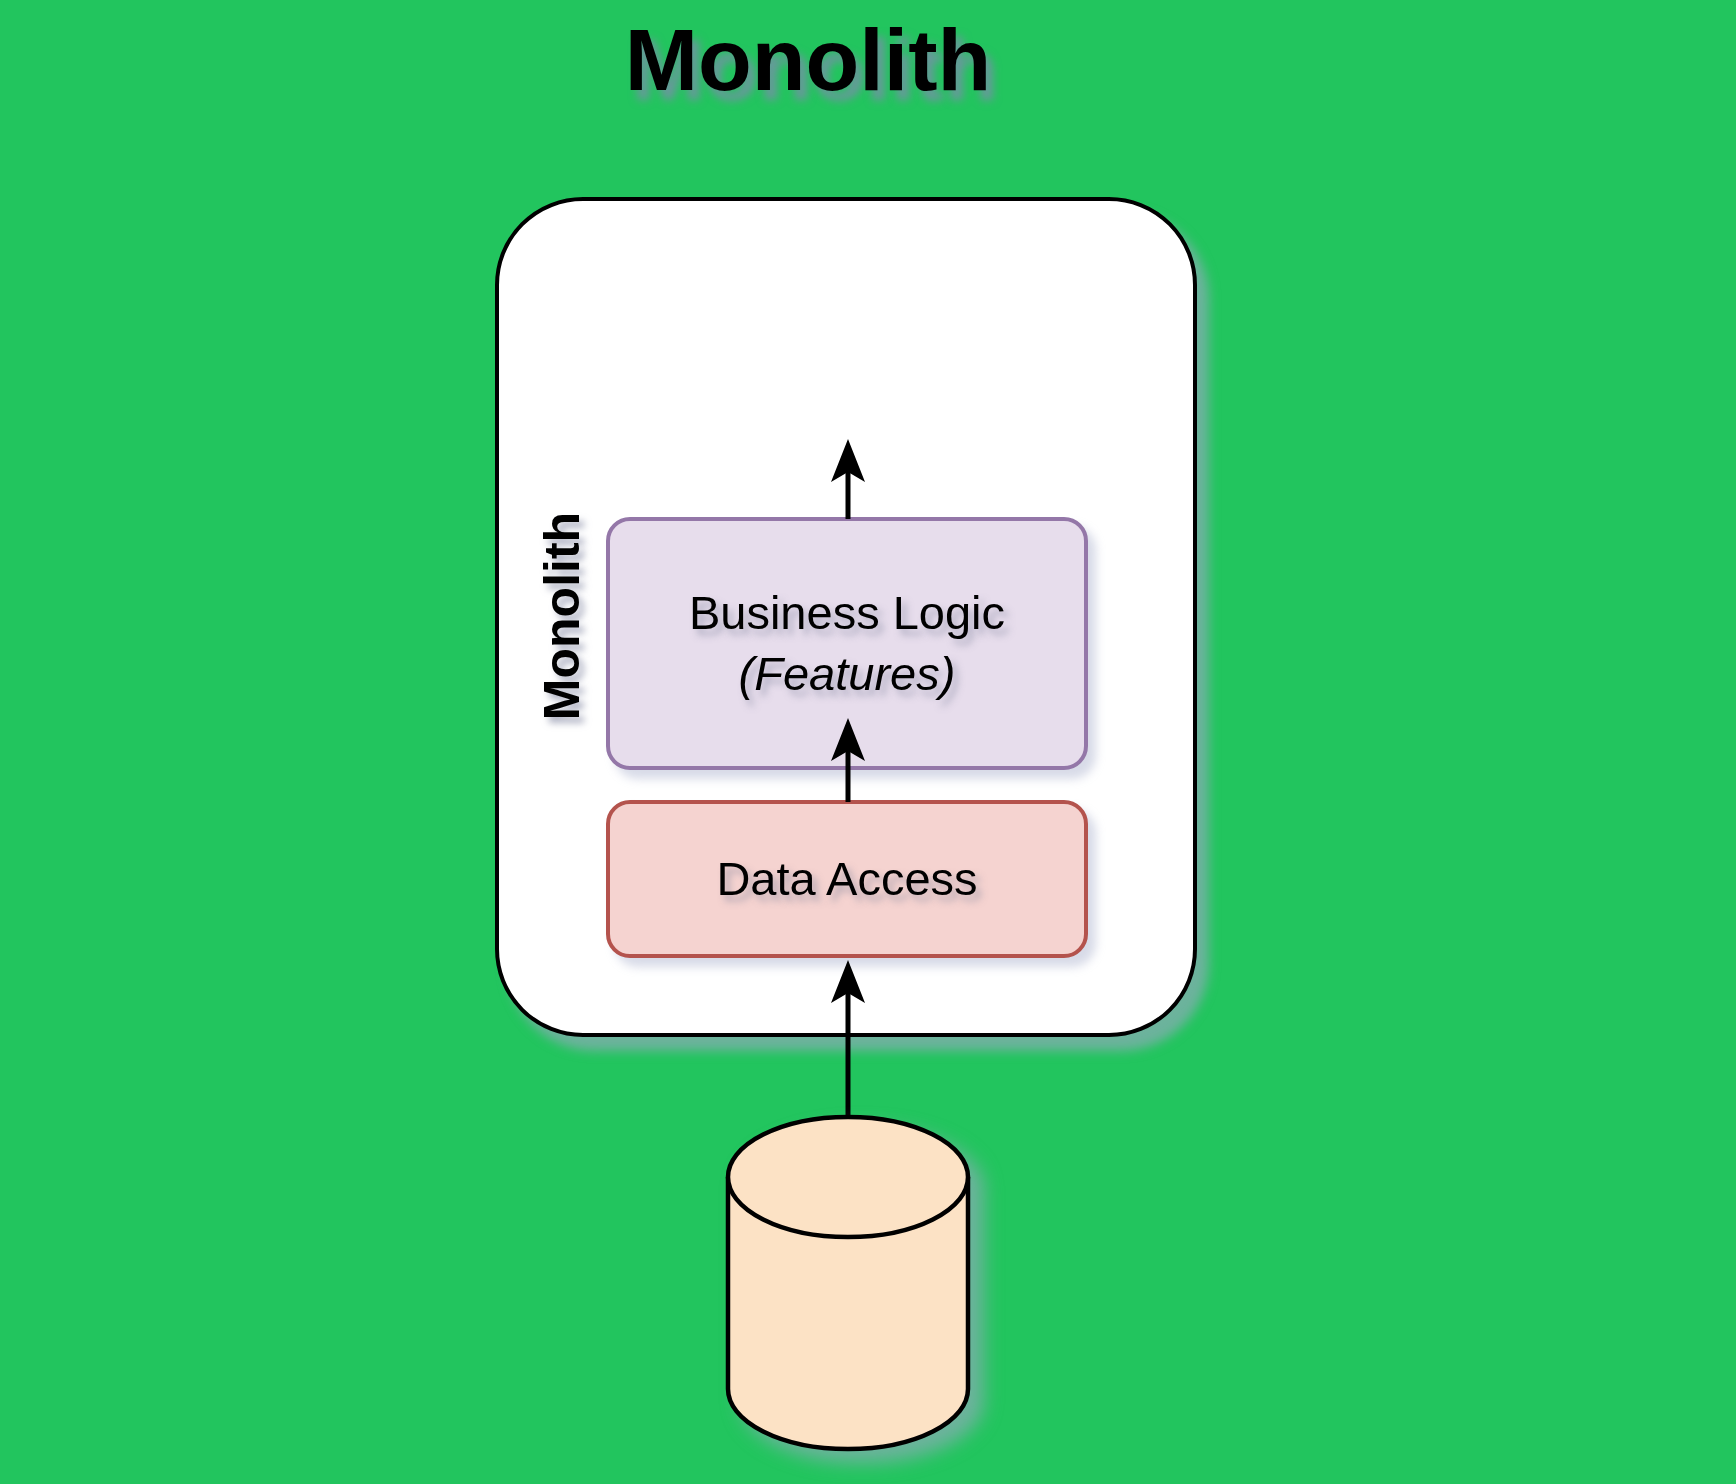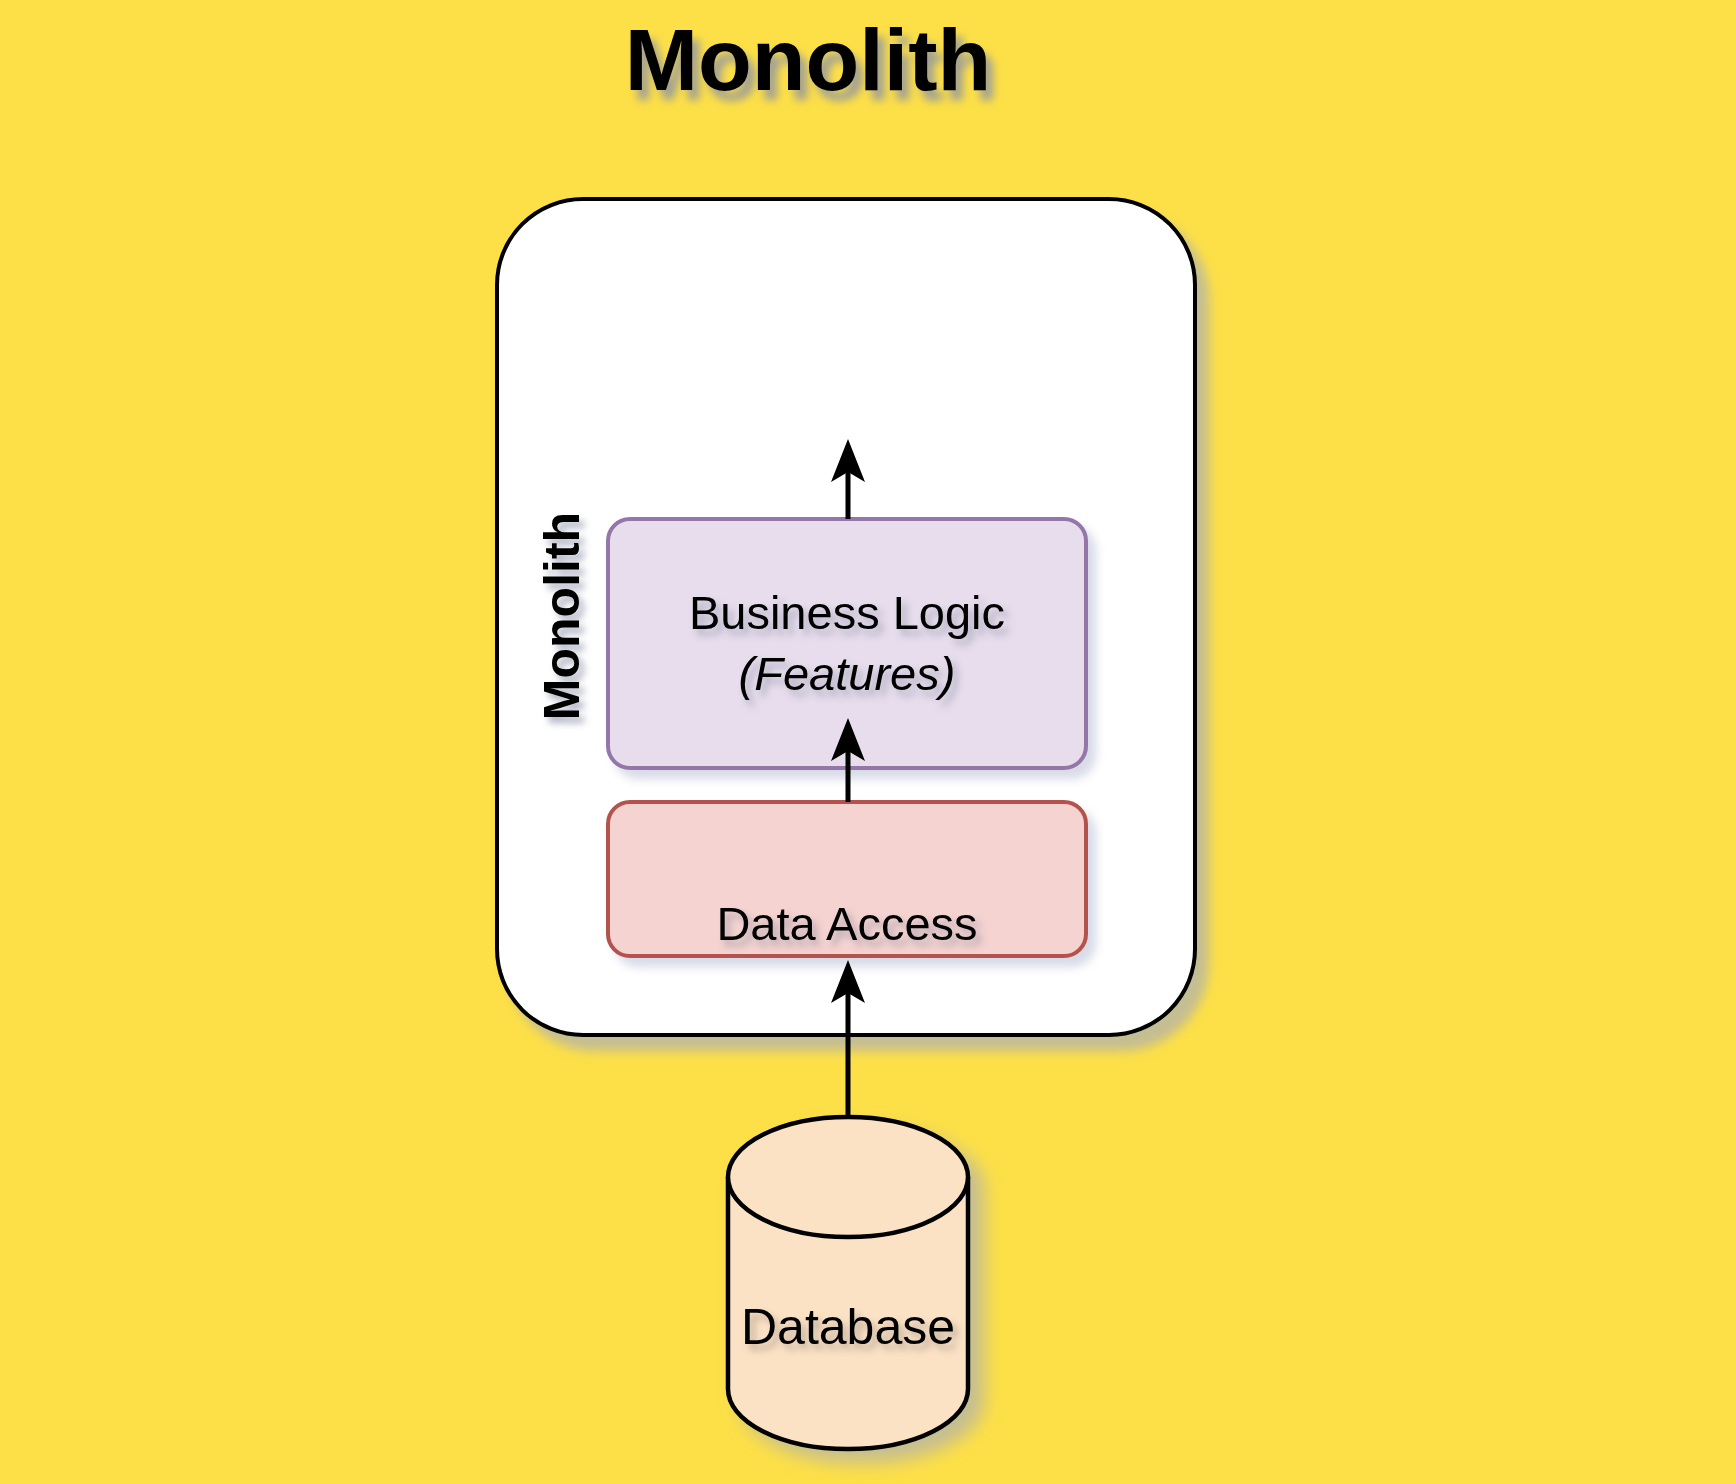--- a/index.html
+++ b/index.html
@@ -4,21 +4,21 @@
 <style>
   html, body {
     margin: 0;
     padding: 0;
     background: #ffffff;
   }
   .stage {
     position: relative;
     width: 1736px;
     height: 1484px;
-    background: #fde047;
+    background: #22c55e;
     font-family: "Liberation Sans", sans-serif;
     color: #000000;
     overflow: hidden;
   }
 
   
   .title {
     position: absolute;
     left: 0;
     top: 12px;
@@ -121,21 +121,21 @@
   <div class="container-box" style="border-color: rgb(0, 0, 0);"></div>
 
   <div class="vlabel">Monolith</div>
 
 
   <div class="layer-box" id="business-logic" style="background-color: rgb(231, 221, 236); border-color: rgb(148, 119, 168);">
     <div>Business Logic</div>
     <div class="sublabel">(Features)</div>
   </div>
 
-  <div class="layer-box" id="data-access" style="background-color: rgb(245, 211, 208); border-color: rgb(180, 83, 77); justify-content: flex-end;">
+  <div class="layer-box" id="data-access" style="background-color: rgb(245, 211, 208); border-color: rgb(180, 83, 77);">
     <div>Data Access</div>
   </div>
 
   <svg class="arrow" id="arrow-1" viewBox="0 0 44 82" width="44" height="82">
     <line class="arrow-shaft" x1="22" y1="34" x2="22" y2="82" style="stroke: rgb(0, 0, 0);"></line>
     <polygon class="arrow-head" points="22,2 39,45 22,35 5,45" style="fill: rgb(0, 0, 0);"></polygon>
   </svg>
 
   <svg class="arrow" id="arrow-2" viewBox="0 0 44 86" width="44" height="86">
     <line class="arrow-shaft" x1="22" y1="34" x2="22" y2="86" style="stroke: rgb(0, 0, 0);"></line>
@@ -145,15 +145,14 @@
   <svg class="arrow" id="arrow-3" viewBox="0 0 44 164" width="44" height="164">
     <line class="arrow-shaft" x1="22" y1="34" x2="22" y2="164" style="stroke: rgb(0, 0, 0);"></line>
     <polygon class="arrow-head" points="22,2 39,45 22,35 5,45" style="fill: rgb(0, 0, 0);"></polygon>
   </svg>
 
   <svg class="db-svg" viewBox="0 0 252 340" width="252" height="340">
     <path class="db-shape" d="M 6 64 L 6 276 A 120 60 0 0 0 246 276 L 246 64" style="fill: rgb(252, 226, 197);"></path>
     <ellipse class="db-shape" cx="126" cy="64" rx="120" ry="60" style="fill: rgb(252, 226, 197);"></ellipse>
   </svg>
 
-  <div class="db-label">Database</div>
 
 </div>
 
 </body></html>

